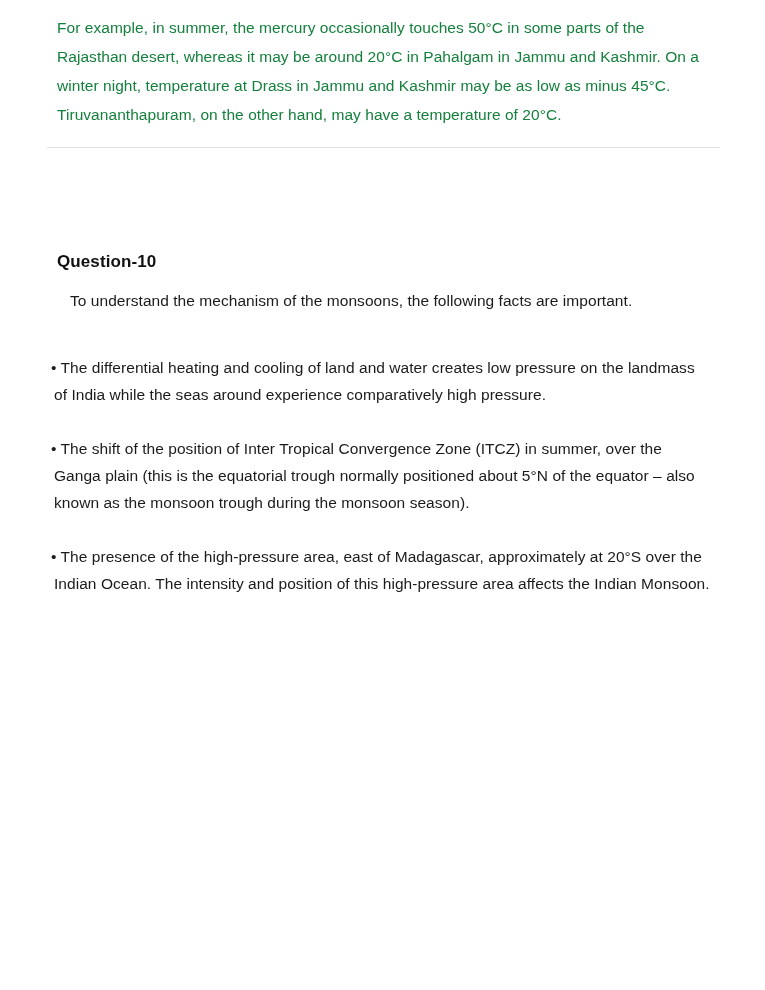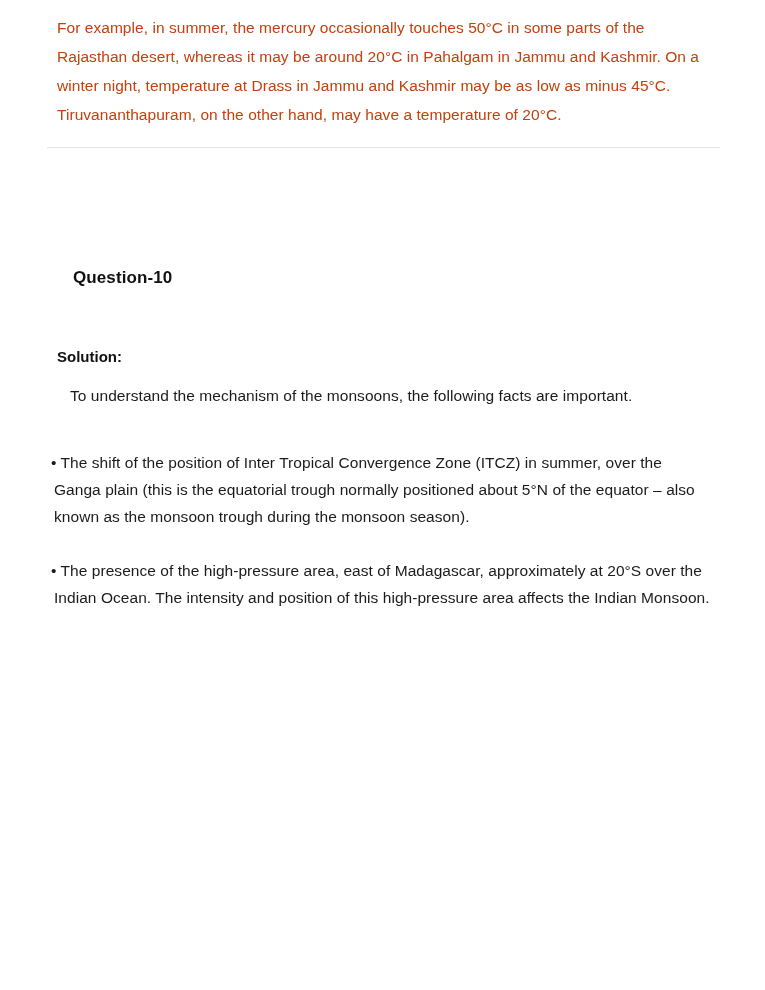--- a/index.html
+++ b/index.html
@@ -23,39 +23,39 @@
   }
   .content {
     padding: 0 55px 0 57px;
   }
   .intro-para {
     margin: 0;
     padding-top: 13px;
     font-size: 15.5px;
     line-height: 29px;
     letter-spacing: 0.05px;
-    color: #c2410c;
+    color: #15803d;
     max-width: 655px;
   }
   .divider-wrap {
     padding: 0;
     margin-top: 18px;
   }
   .divider {
     height: 1px;
     margin-left: -10px;
     margin-right: -10px;
     background: #e2e2e2;
     border: 0;
   }
   .qa-block {
     padding-top: 94px;
   }
   .question-heading {
-    margin: 16px;
+    margin: 0;
     font-size: 17px;
     font-weight: bold;
     line-height: 24px;
     color: #111111;
     letter-spacing: 0.1px;
   }
   .question-text {
     margin: 0;
     padding-top: 14px;
     font-size: 15px;
@@ -110,25 +110,28 @@
 
     <div class="divider-wrap">
       <hr class="divider">
     </div>
 
     <div class="qa-block">
 
       <h2 class="question-heading">Question-10</h2>
 
 
-      <p class="solution-label">Solution:</p>
 
       <p class="solution-intro">To understand the mechanism of the monsoons, the following facts are important.</p>
 
       <ul class="bullet-list">
+        <li class="bullet-item">
+          <span class="bullet-dot">• </span>
+          <span>The differential heating and cooling of land and water creates low pressure on the landmass of India while the seas around experience comparatively high pressure.</span>
+        </li>
         <li class="bullet-item">
           <span class="bullet-dot">• </span>
           <span>The shift of the position of Inter Tropical Convergence Zone (ITCZ) in summer, over the Ganga plain (this is the equatorial trough normally positioned about 5°N of the equator – also known as the monsoon trough during the monsoon season).</span>
         </li>
         <li class="bullet-item">
           <span class="bullet-dot">• </span>
           <span>The presence of the high-pressure area, east of Madagascar, approximately at 20°S over the Indian Ocean. The intensity and position of this high-pressure area affects the Indian Monsoon.</span>
         </li>
       </ul>
 

